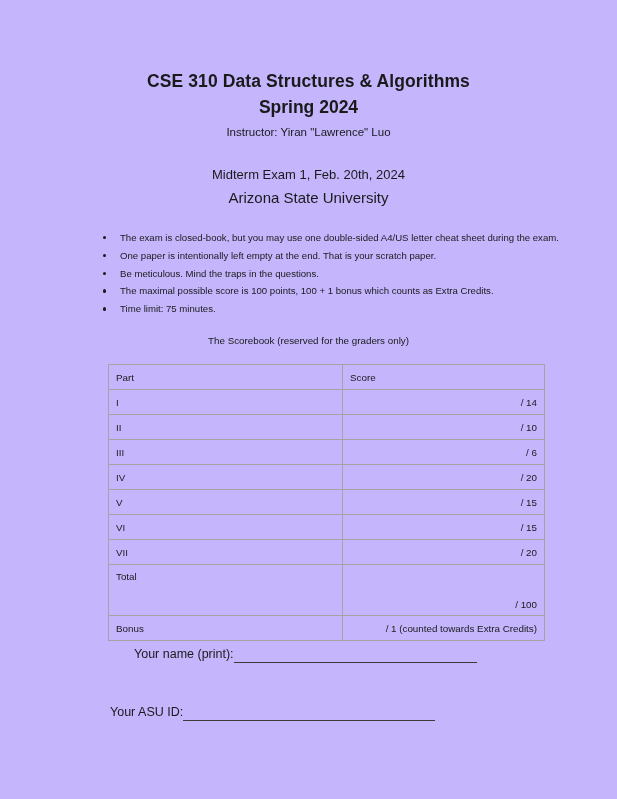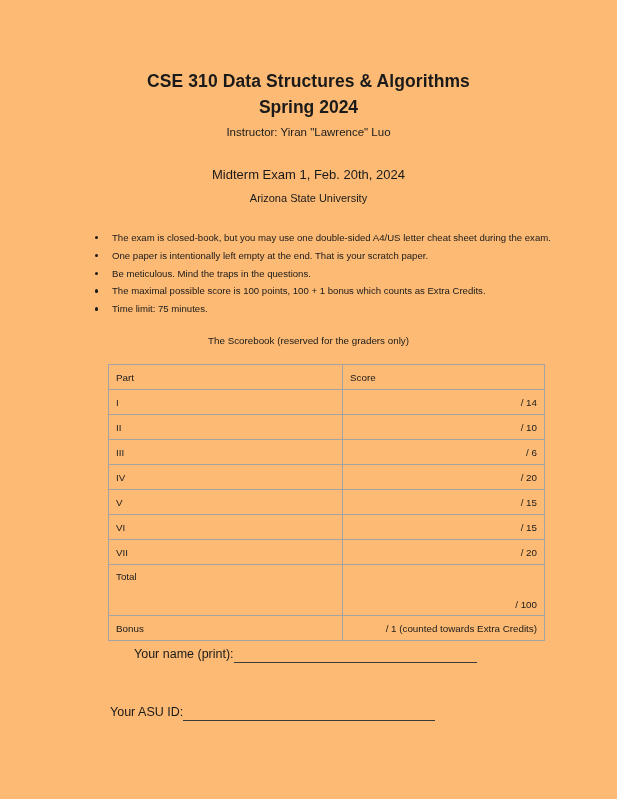--- a/index.html
+++ b/index.html
@@ -12,21 +12,21 @@
     width: 617px;
     height: 799px;
     position: relative;
     font-family: "Liberation Sans", sans-serif;
     color: #1a1a1a;
     -webkit-font-smoothing: antialiased;
   }
   .page {
     position: absolute;
     inset: 0;
-    background: #fdba74;
+    background: #c4b5fd;
   }
 
   
   .header {
     position: absolute;
     left: 0;
     right: 0;
     top: 68px;
     text-align: center;
   }
@@ -47,30 +47,30 @@
     line-height: 17px;
     margin-top: 4px;
   }
   .exam-line {
     font-size: 13px;
     font-weight: normal;
     line-height: 20px;
     margin-top: 24px;
   }
   .university {
-    font-size: 11px;
+    font-size: 15px;
     font-weight: normal;
     line-height: 20px;
     margin-top: 3px;
   }
 
   
   .instructions {
     position: absolute;
-    left: 92px;
+    left: 100px;
     top: 231px;
     width: 462px;
     margin: 0;
     padding: 0;
     list-style: none;
   }
   .instructions li {
     position: relative;
     padding-left: 20px;
     font-size: 9.6px;

